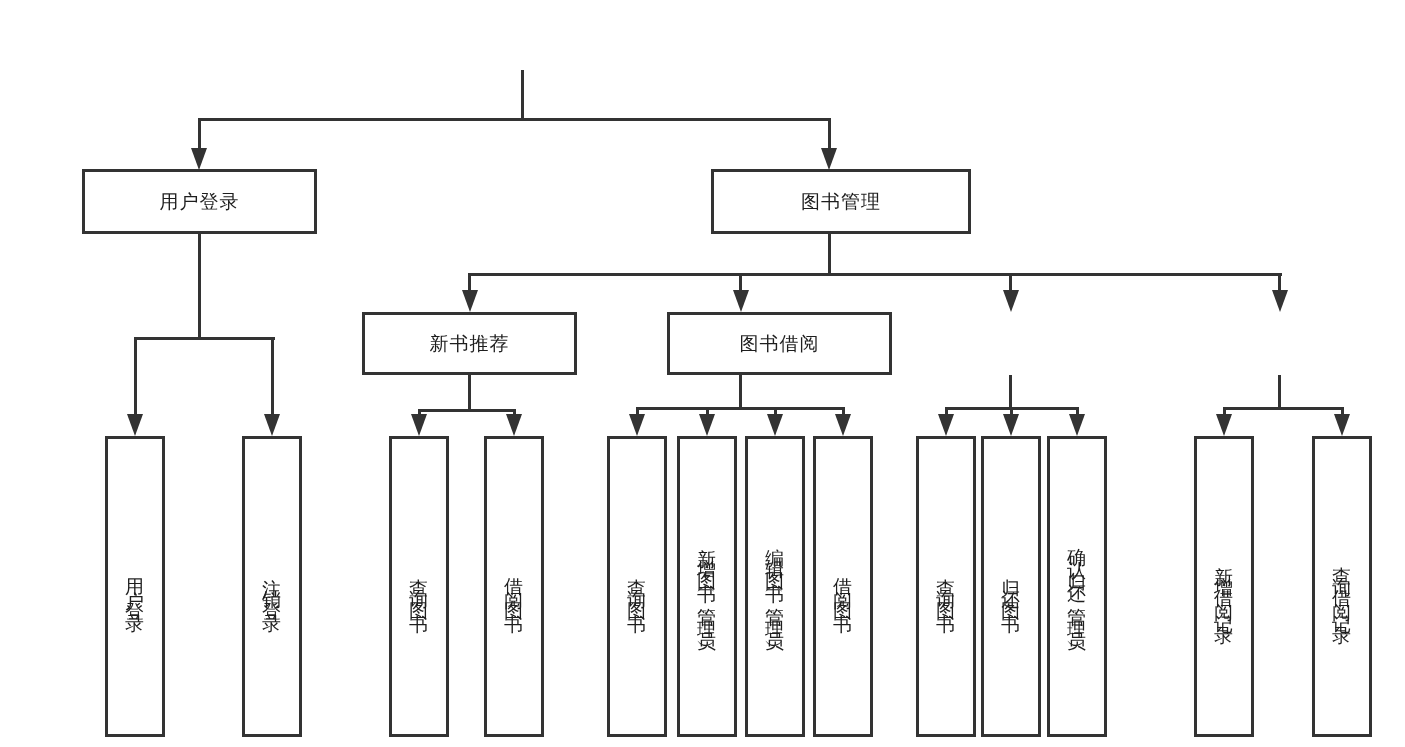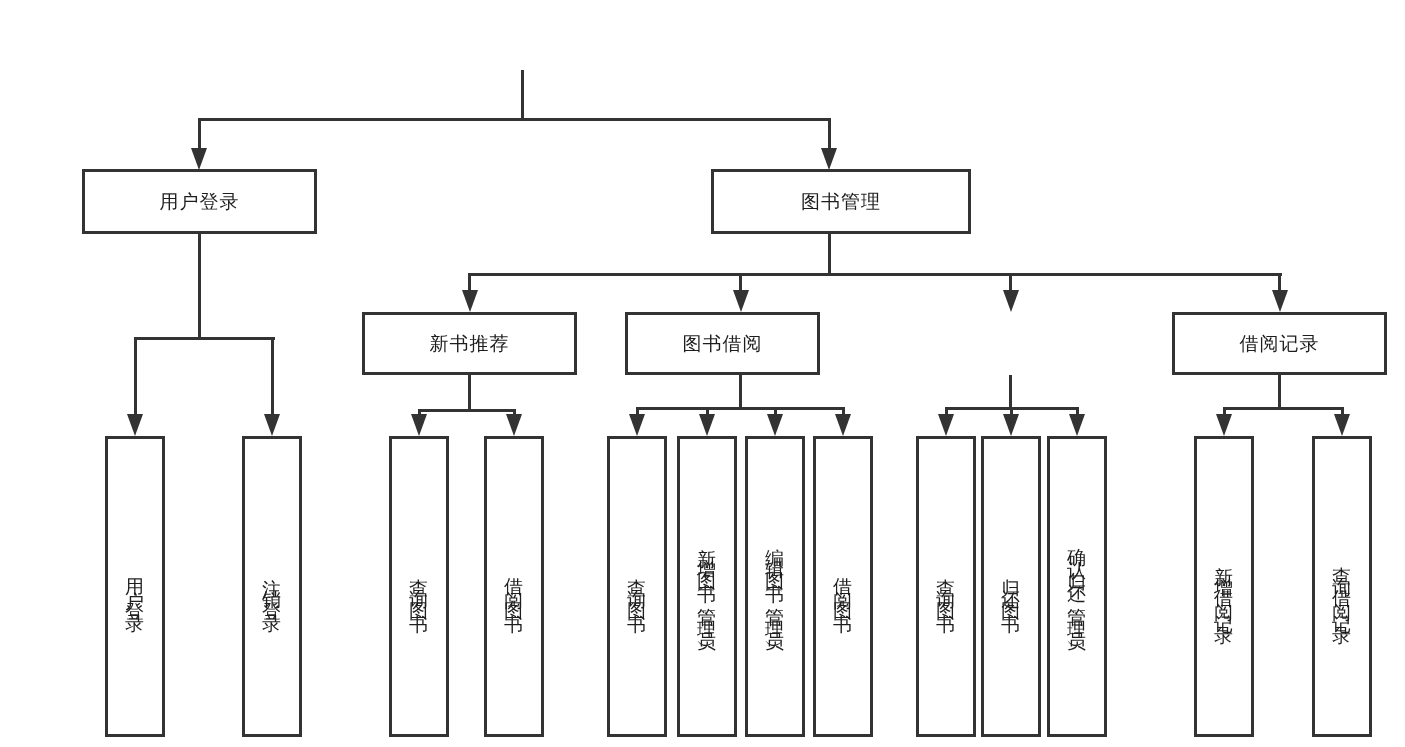--- a/index.html
+++ b/index.html
@@ -70,25 +70,22 @@
   <div class="box" style="left:82px;top:169px;width:235px;height:65px;">
     <span>用户登录</span>
   </div>
   <div class="box" style="left:711px;top:169px;width:260px;height:65px;">
     <span>图书管理</span>
   </div>
 
   <div class="box" style="left:362px;top:312px;width:215px;height:63px;">
     <span>新书推荐</span>
   </div>
-  <div class="box" style="left:625px;top:312px;width:195px;height:63px;">
+  <div class="box" style="left:667px;top:312px;width:225px;height:63px;">
     <span>图书借阅</span>
-  </div>
-  <div class="box" style="left:1172px;top:312px;width:215px;height:63px;">
-    <span>借阅记录</span>
   </div>
 
   <div class="box vbox" style="left:105px;top:436px;width:60px;height:301px;">
     <span class="vtext">用户登录</span>
   </div>
   <div class="box vbox" style="left:242px;top:436px;width:60px;height:301px;">
     <span class="vtext">注销登录</span>
   </div>
 
   <div class="box vbox" style="left:389px;top:436px;width:60px;height:301px;">

